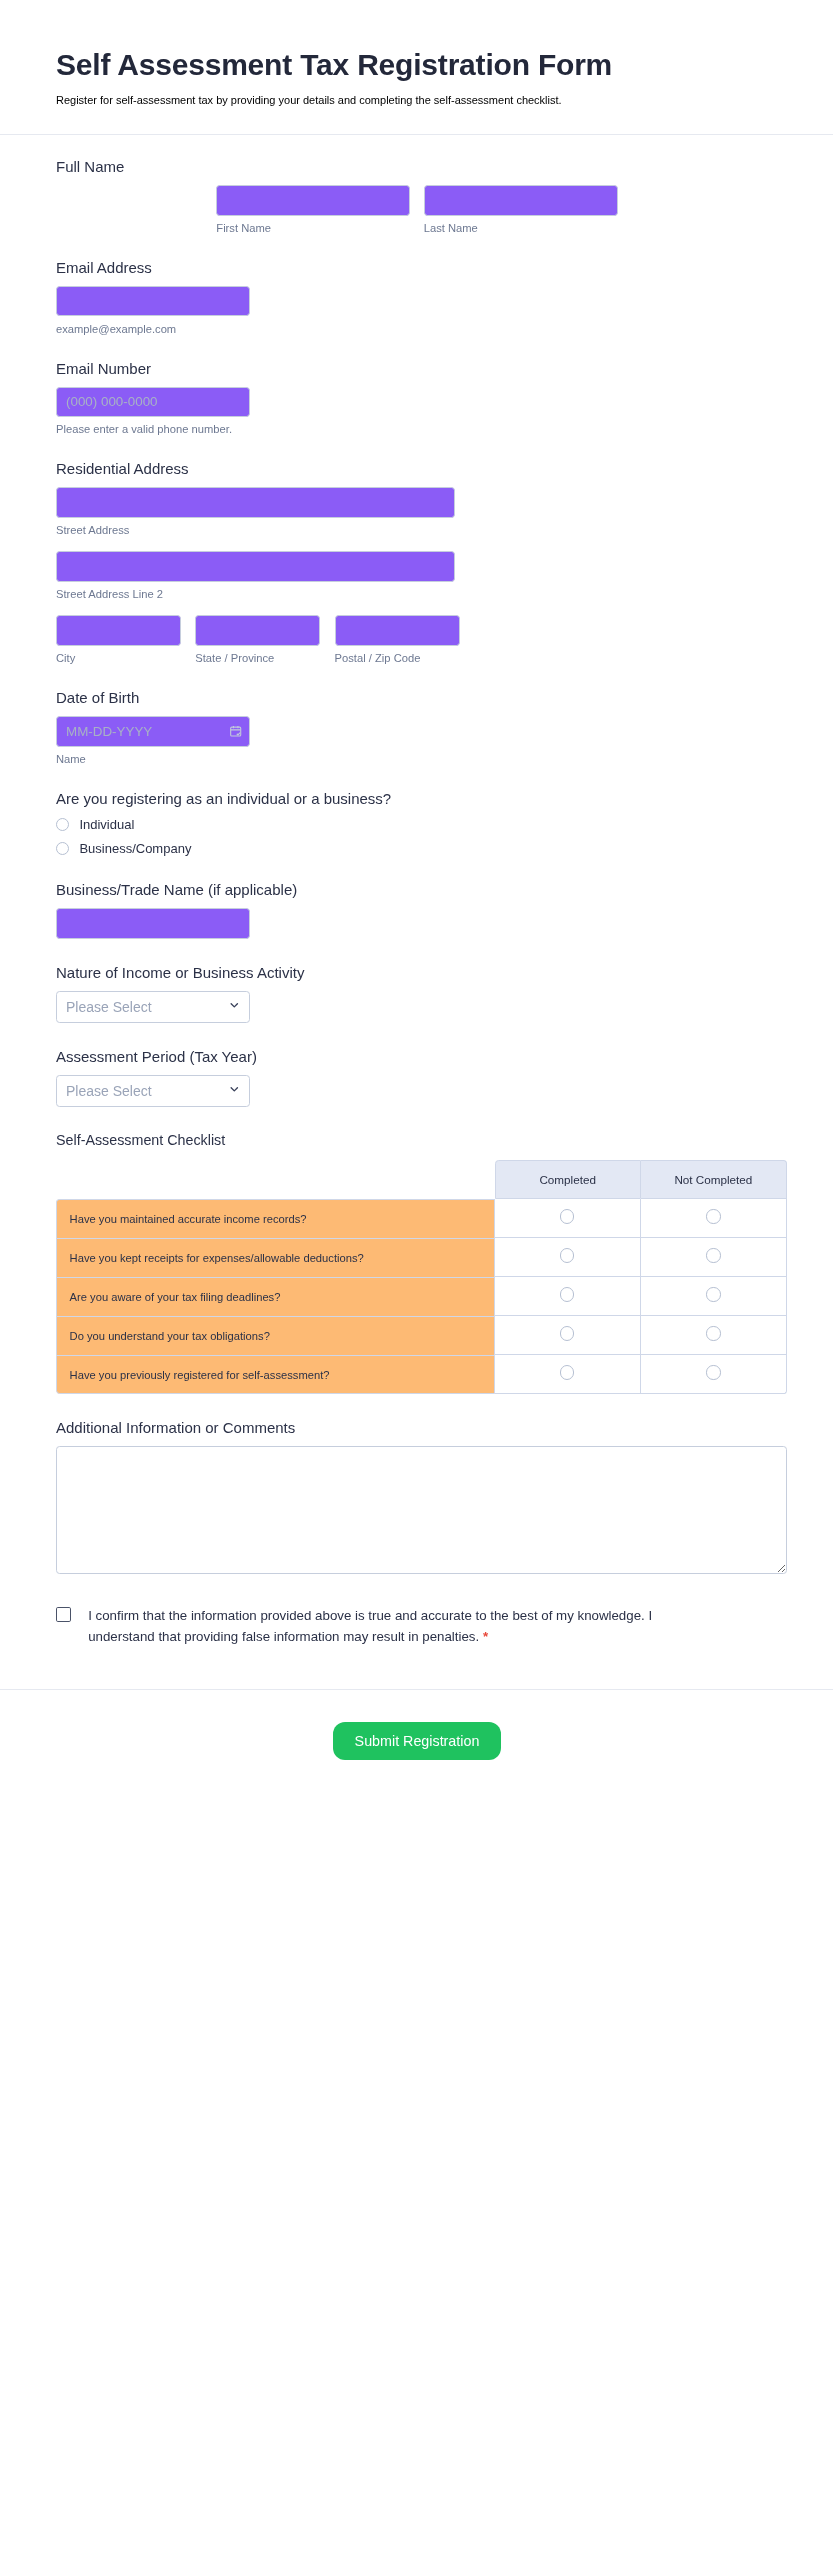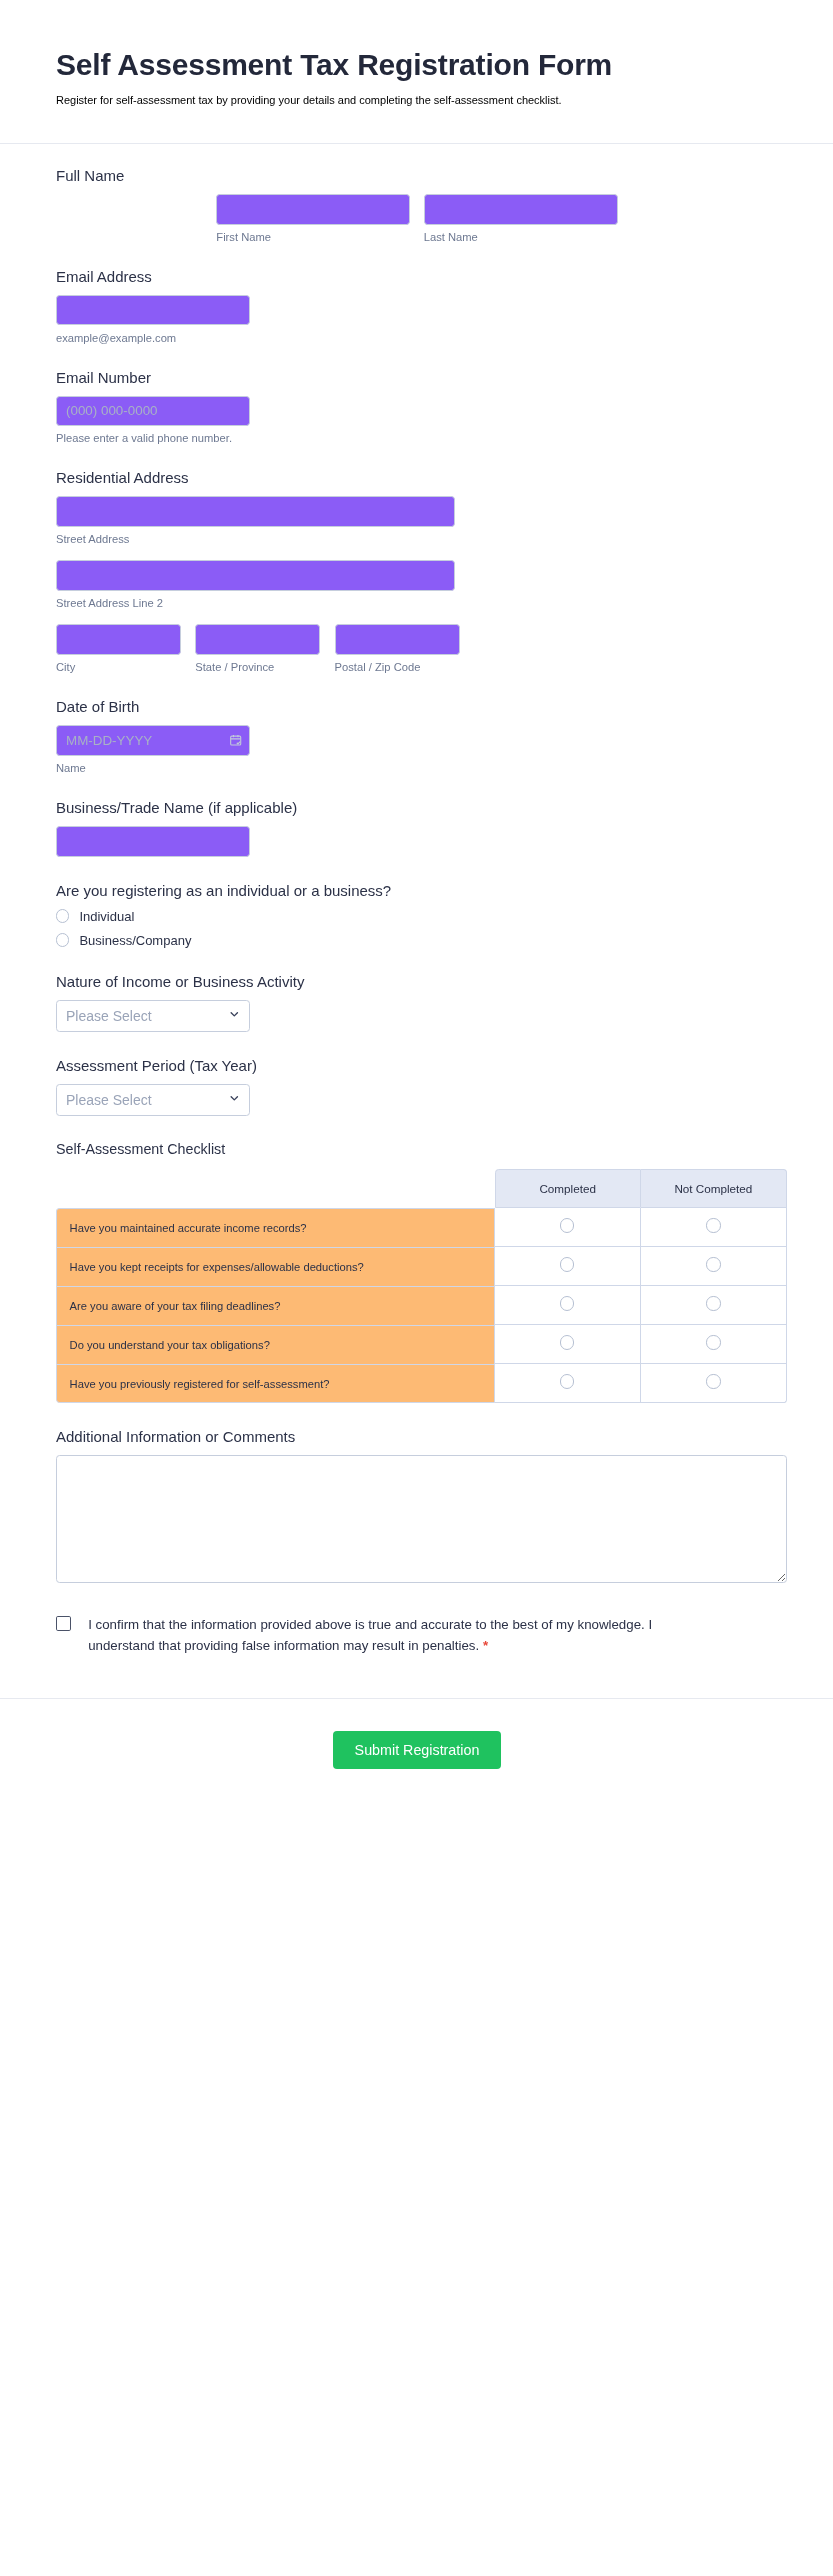--- a/index.html
+++ b/index.html
@@ -7,21 +7,21 @@
     margin: 0; padding: 0;
     background: #ffffff;
     font-family: "Liberation Sans", sans-serif;
   }
   body { width: 834px; }
 
   .page { width: 834px; background: #ffffff; }
 
   
   .form-header {
-    padding: 47px 56px 34px 56px;
+    padding: 47px 56px 25px 56px;
     border-bottom: 0.9px solid #e6e9f0;
   }
   .form-title {
     font-size: 30px;
     font-weight: bold;
     color: #23283a;
     letter-spacing: -0.2px;
     margin: 0 0 9px 0;
     line-height: 1.2;
   }
@@ -224,21 +224,21 @@
   .form-footer {
     border-top: 0.9px solid #e6e9f0;
     padding: 32px 0 50px 0;
     text-align: center;
   }
   .submit-btn {
     display: inline-block;
     background: #1fc25f;
     color: #ffffff;
     border: none;
-    border-radius: 4px;
+    border-radius: 12px;
     padding: 0 21.5px;
     height: 38px;
     font-size: 14.3px;
     font-family: "Liberation Sans", sans-serif;
     cursor: pointer;
   }
 </style>
 </head>
 <body>
 
@@ -315,34 +315,34 @@
             <rect x="3" y="5" width="18" height="16" rx="2"></rect>
             <path d="M3 10h18M8 3v4M16 3v4"></path>
             <path d="M14 17l2 2 4-4" stroke-width="2.2"></path>
           </svg>
         </span>
       </div>
       <span class="sub-label">Name</span>
     </div>
 
     <div class="field-block">
-      <span class="field-label">Business/Trade Name (if applicable)</span>
-      <input class="inp w-short" type="text" value="" style="">
-    </div>
-
-    <div class="field-block">
       <span class="field-label">Are you registering as an individual or a business?</span>
       <div class="radio-row">
         <span class="radio-dot"></span>
         <span class="radio-text">Individual</span>
       </div>
       <div class="radio-row">
         <span class="radio-dot"></span>
         <span class="radio-text">Business/Company</span>
       </div>
+    </div>
+
+    <div class="field-block">
+      <span class="field-label">Business/Trade Name (if applicable)</span>
+      <input class="inp w-short" type="text" value="" style="">
     </div>
 
     <div class="field-block">
       <span class="field-label">Nature of Income or Business Activity</span>
       <div class="sel-wrap">
         <select class="sel">
           <option>Please Select</option>
         </select>
         <span class="chev">
           <svg width="12.6" height="12.6" viewBox="0 0 24 24" fill="none" stroke="currentColor" stroke-width="2.6" stroke-linecap="round" stroke-linejoin="round">

